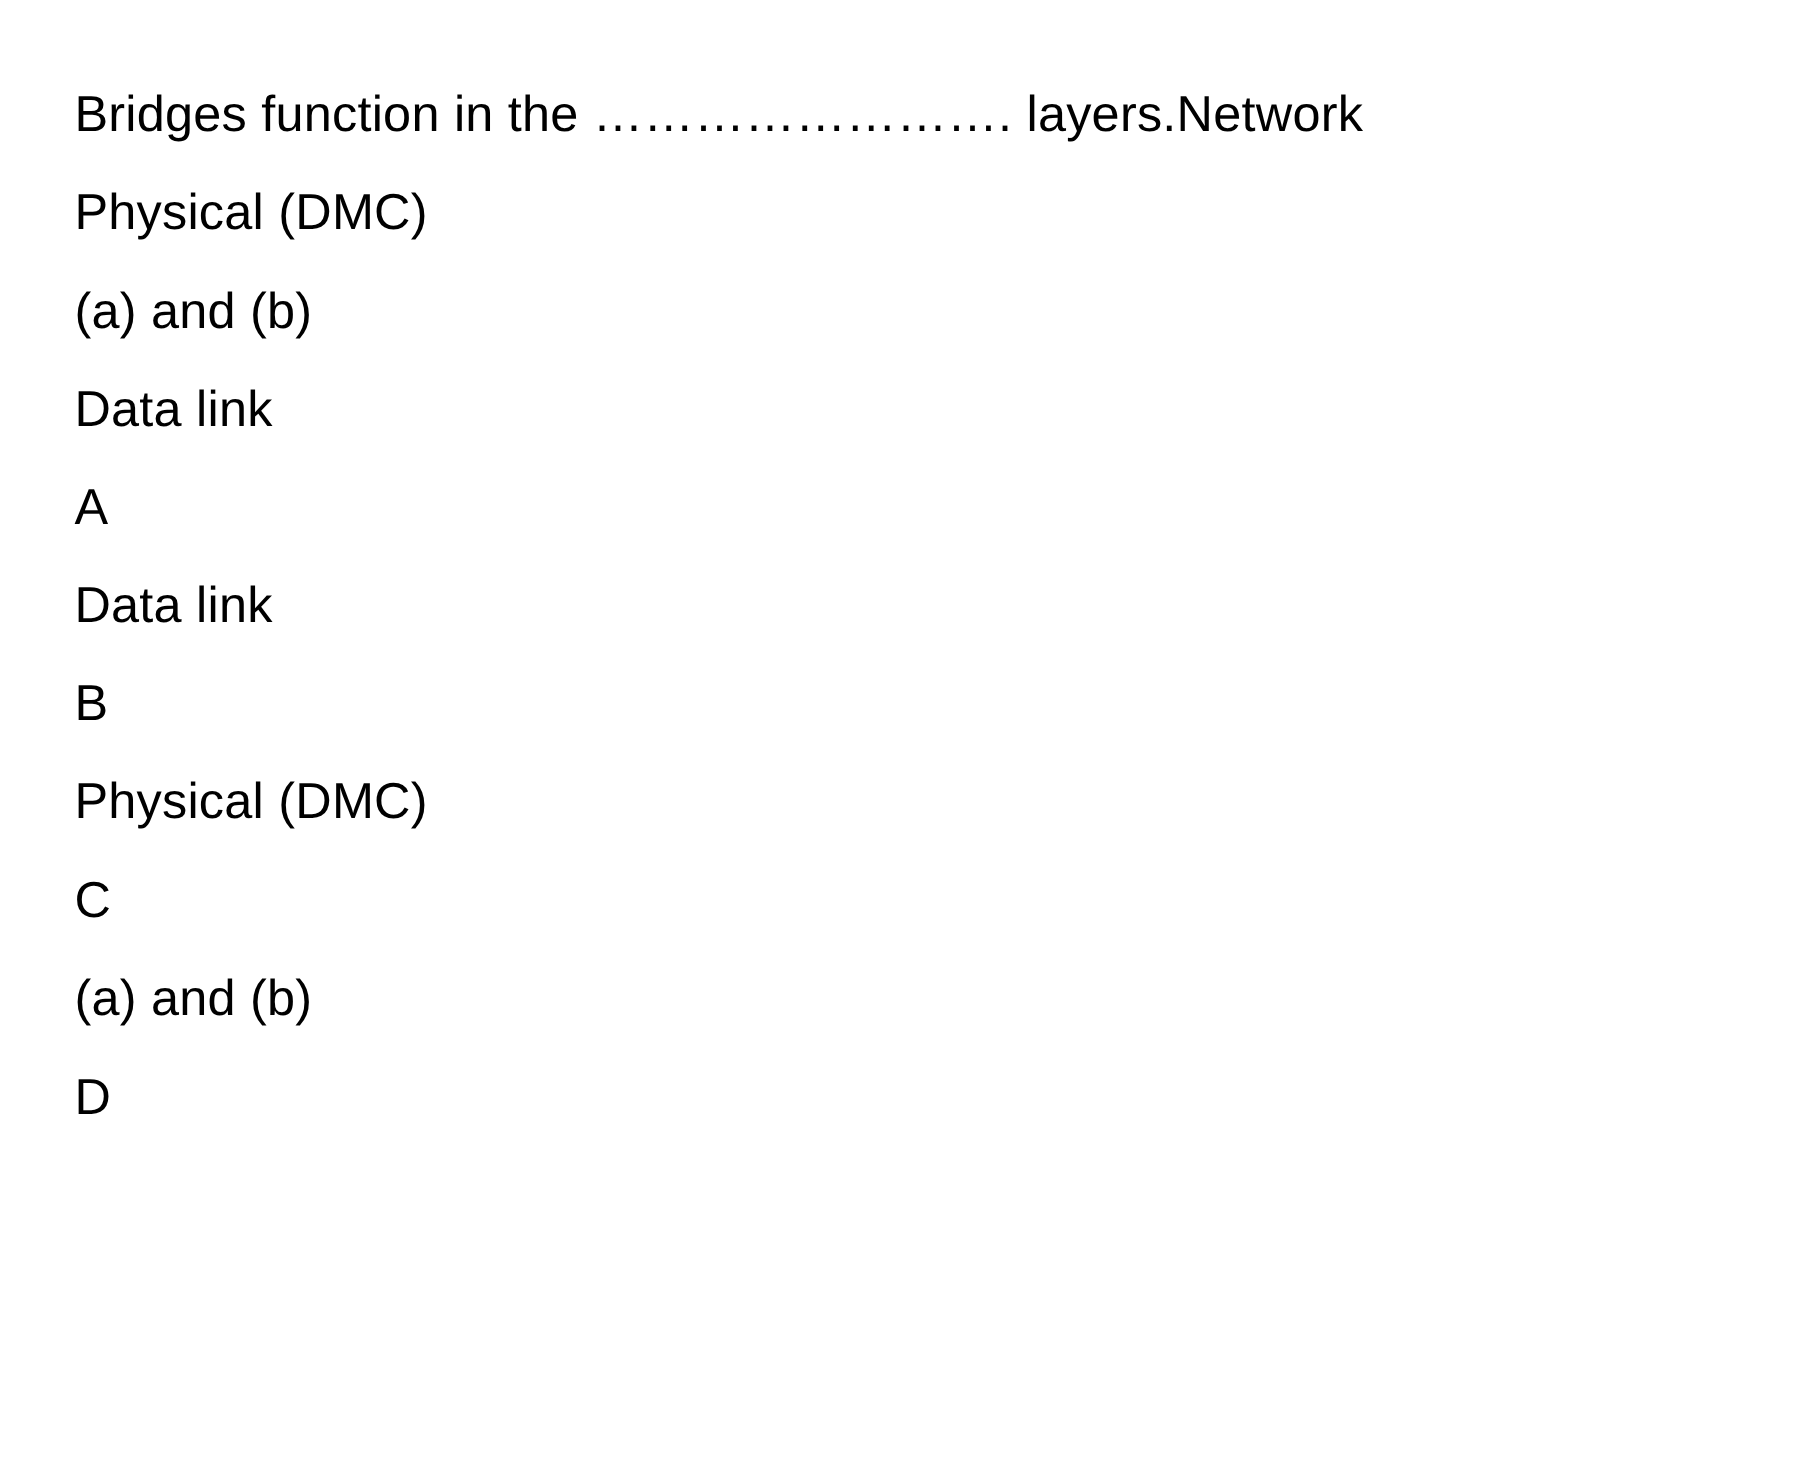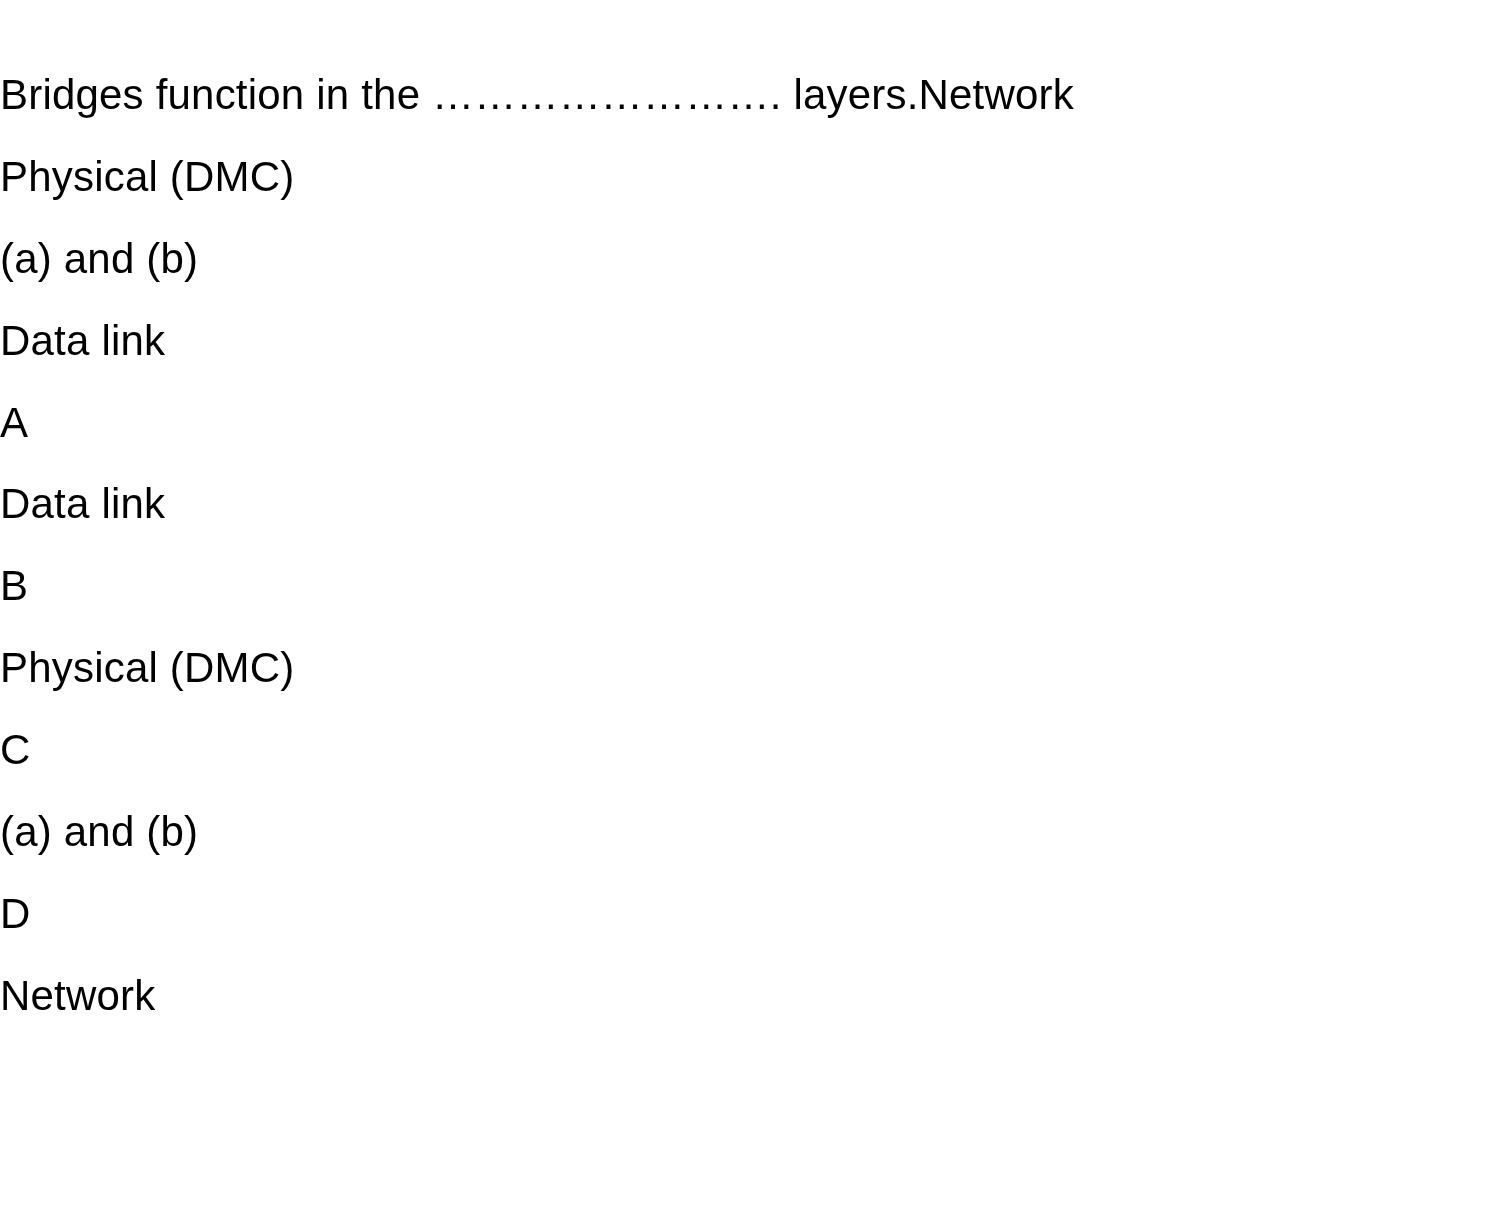--- a/index.html
+++ b/index.html
@@ -6,20 +6,21 @@
     margin: 0;
     padding: 0;
     width: 1500px;
     height: 1216px;
     background: #ffffff;
     font-family: Arial, Helvetica, sans-serif;
     color: #000000;
   }
   .content {
     padding-top: 54px;
+    padding-left: 62px;
     padding-right: 62px;
   }
   .line {
     font-size: 42px;
     line-height: 1.95;
     letter-spacing: 0.2px;
   }
 </style>
 </head>
 <body>
@@ -33,14 +34,13 @@
   <div class="line">A</div>
   <div class="line">Data link</div>
 
   <div class="line">B</div>
   <div class="line">Physical (DMC)</div>
 
   <div class="line">C</div>
   <div class="line">(a) and (b)</div>
 
   <div class="line">D</div>
-  <div class="line">Network</div>
 </div>
 
 </body></html>

